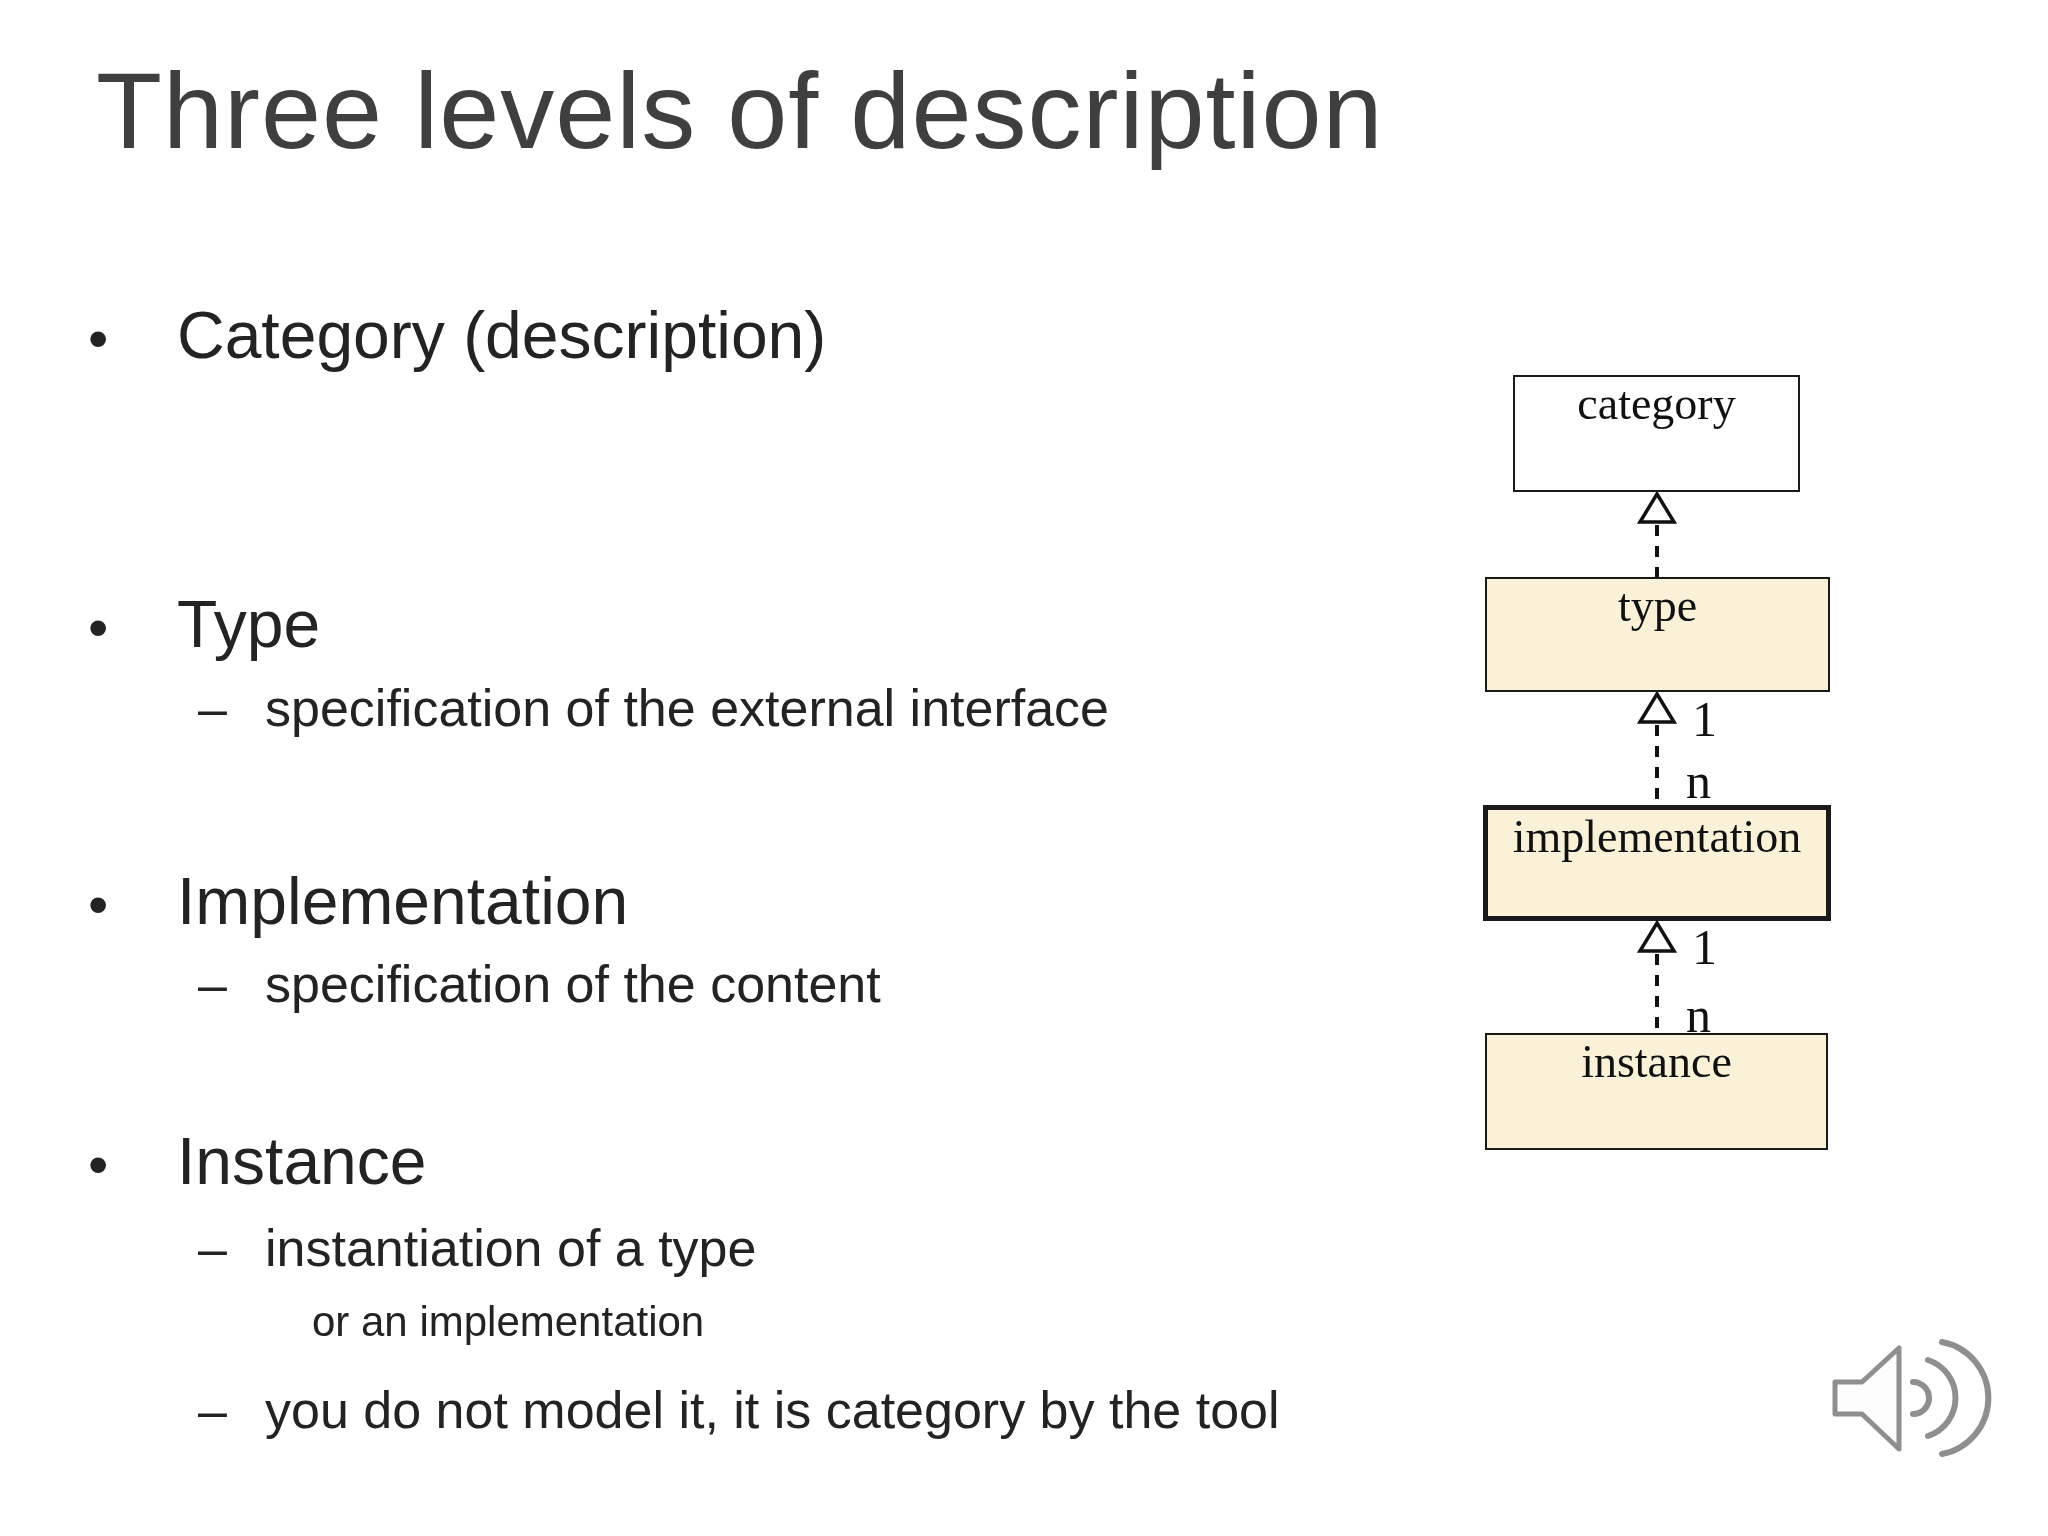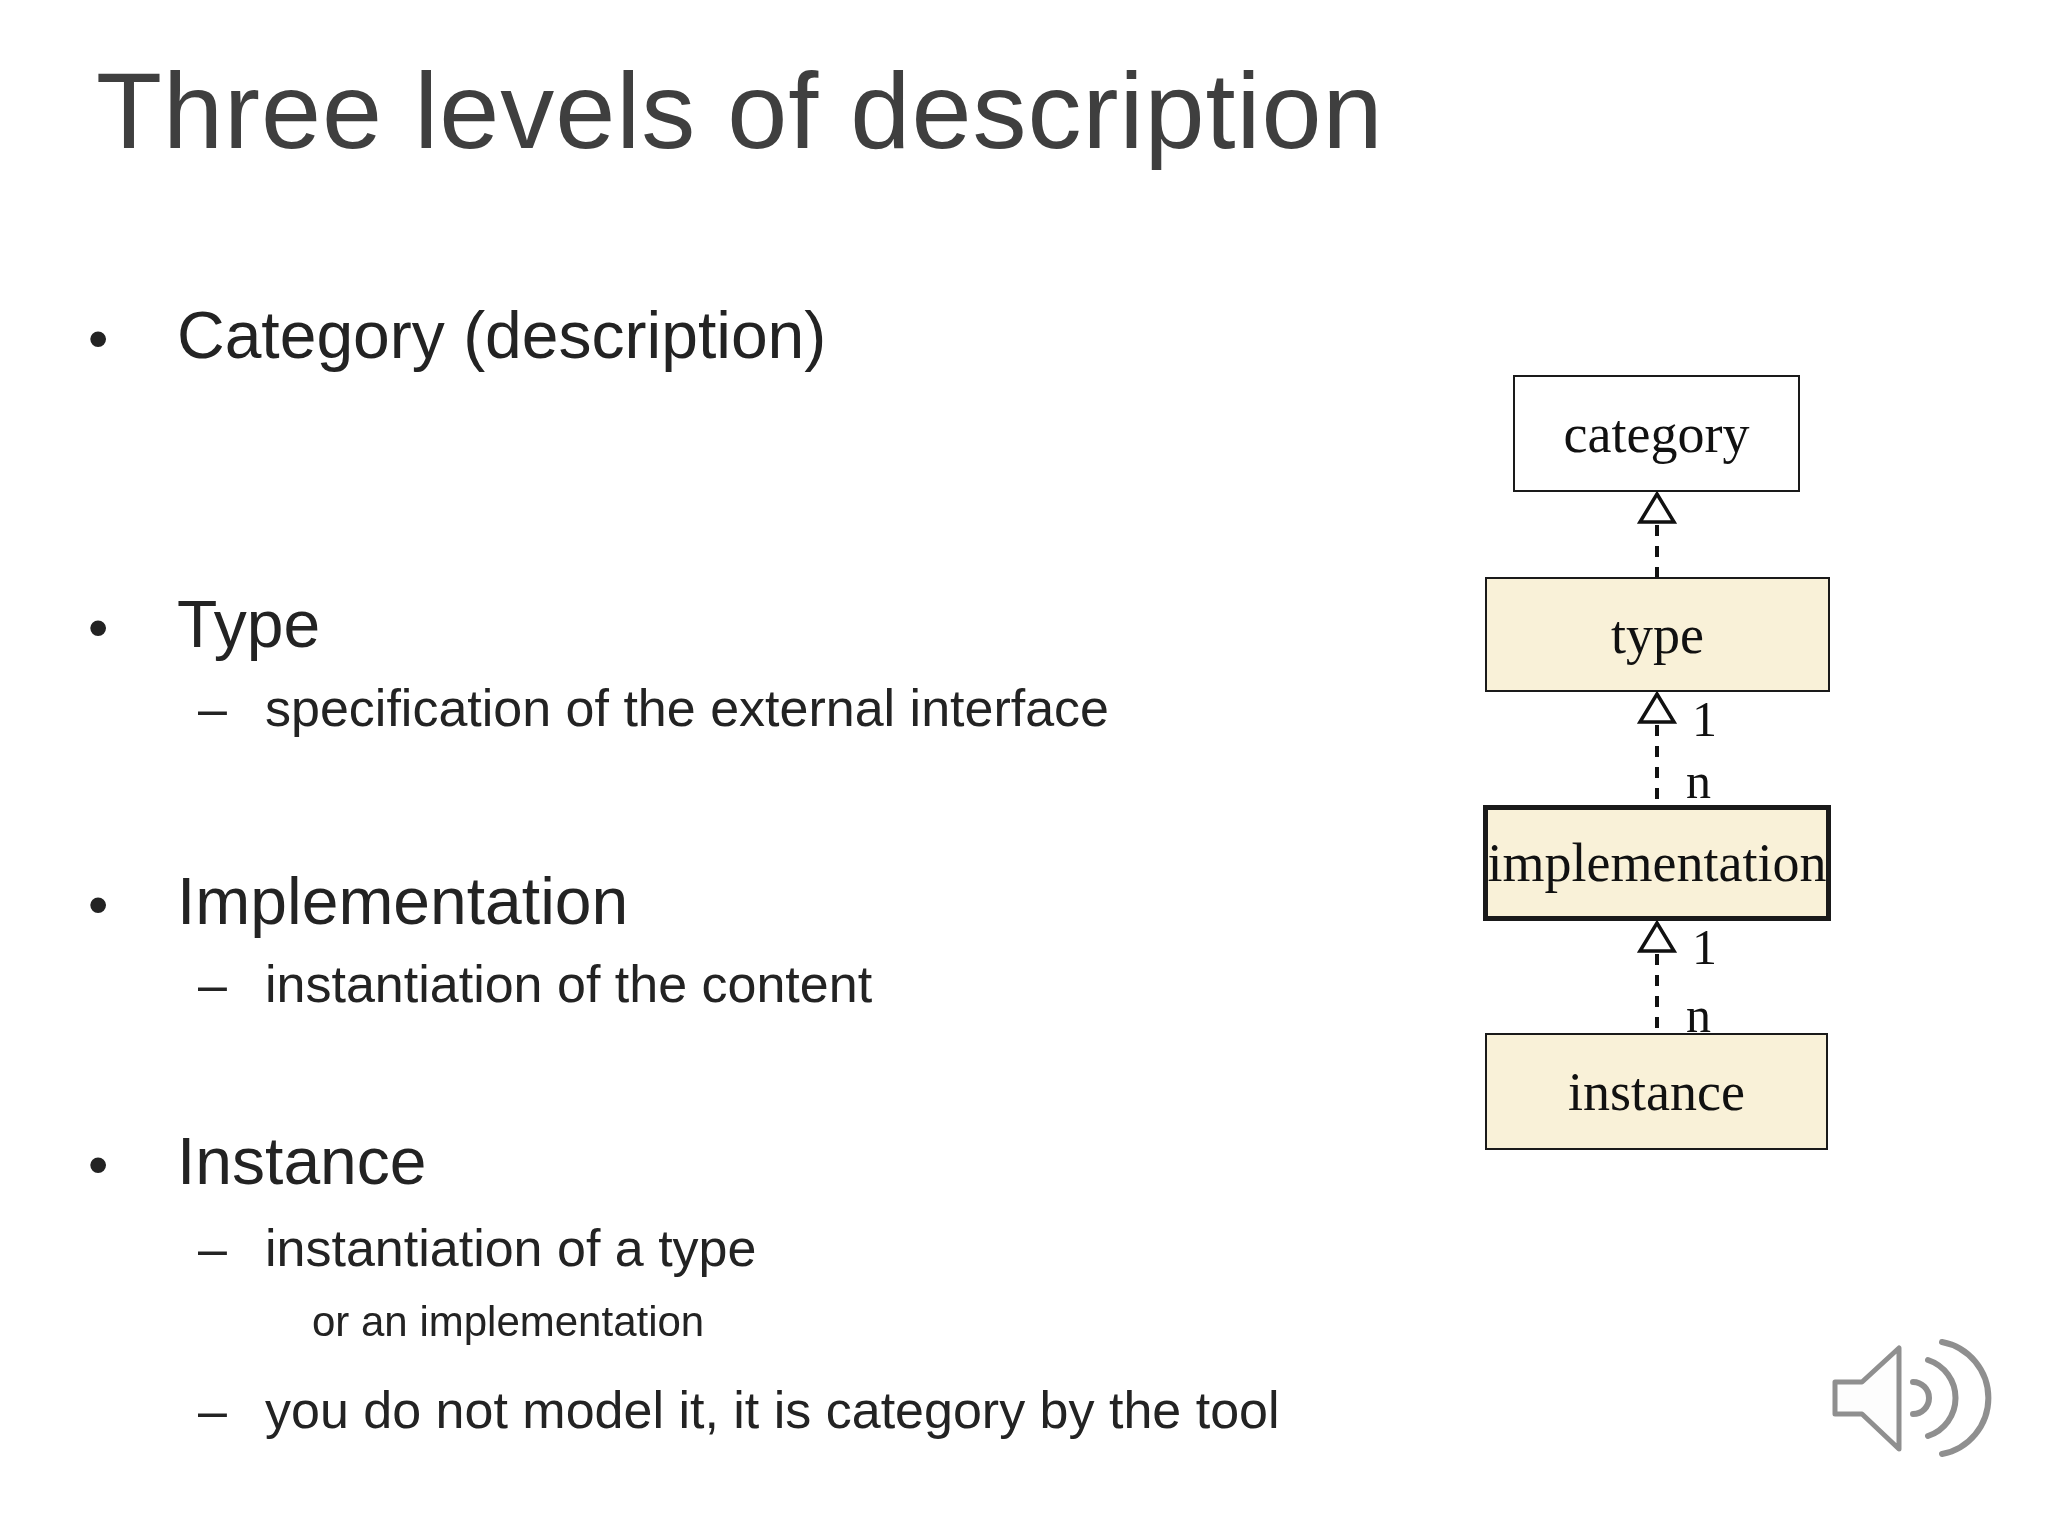--- a/index.html
+++ b/index.html
@@ -42,24 +42,24 @@
   #s-content        { top: 952px; }
   #s-inst           { top: 1216px; }
   #s-or             { top: 1296px; }
   #s-tool           { top: 1378px; }
 
   
   .dbox {
     position: absolute;
     box-sizing: border-box;
     display: flex;
-    align-items: center;
+    align-items: flex-start;
     justify-content: center;
     font-family: "Liberation Serif", "DejaVu Serif", serif;
-    font-size: 54px;
+    font-size: 46px;
     color: #111111;
     background: #f9f1d8;
     border: 2px solid #1a1a1a;
   }
   #box-category       { left: 1513px; top: 375px;  width: 287px; height: 117px; background: #ffffff; }
   #box-type           { left: 1485px; top: 577px;  width: 345px; height: 115px; }
   #box-implementation { left: 1483px; top: 805px;  width: 348px; height: 116px; border-width: 5px; }
   #box-instance       { left: 1485px; top: 1033px; width: 343px; height: 117px; }
 
   .conn { position: absolute; width: 60px; }
@@ -101,21 +101,21 @@
     <span class="mark">–</span>
     <span class="txt">specification of the external interface</span>
   </div>
 
   <div class="line l0" id="b-implementation">
     <span class="mark">•</span>
     <span class="txt">Implementation</span>
   </div>
   <div class="line l1" id="s-content">
     <span class="mark">–</span>
-    <span class="txt">instantiation of the content</span>
+    <span class="txt">specification of the content</span>
   </div>
 
   <div class="line l0" id="b-instance">
     <span class="mark">•</span>
     <span class="txt">Instance</span>
   </div>
   <div class="line l1" id="s-inst">
     <span class="mark">–</span>
     <span class="txt">instantiation of a type</span>
   </div>

